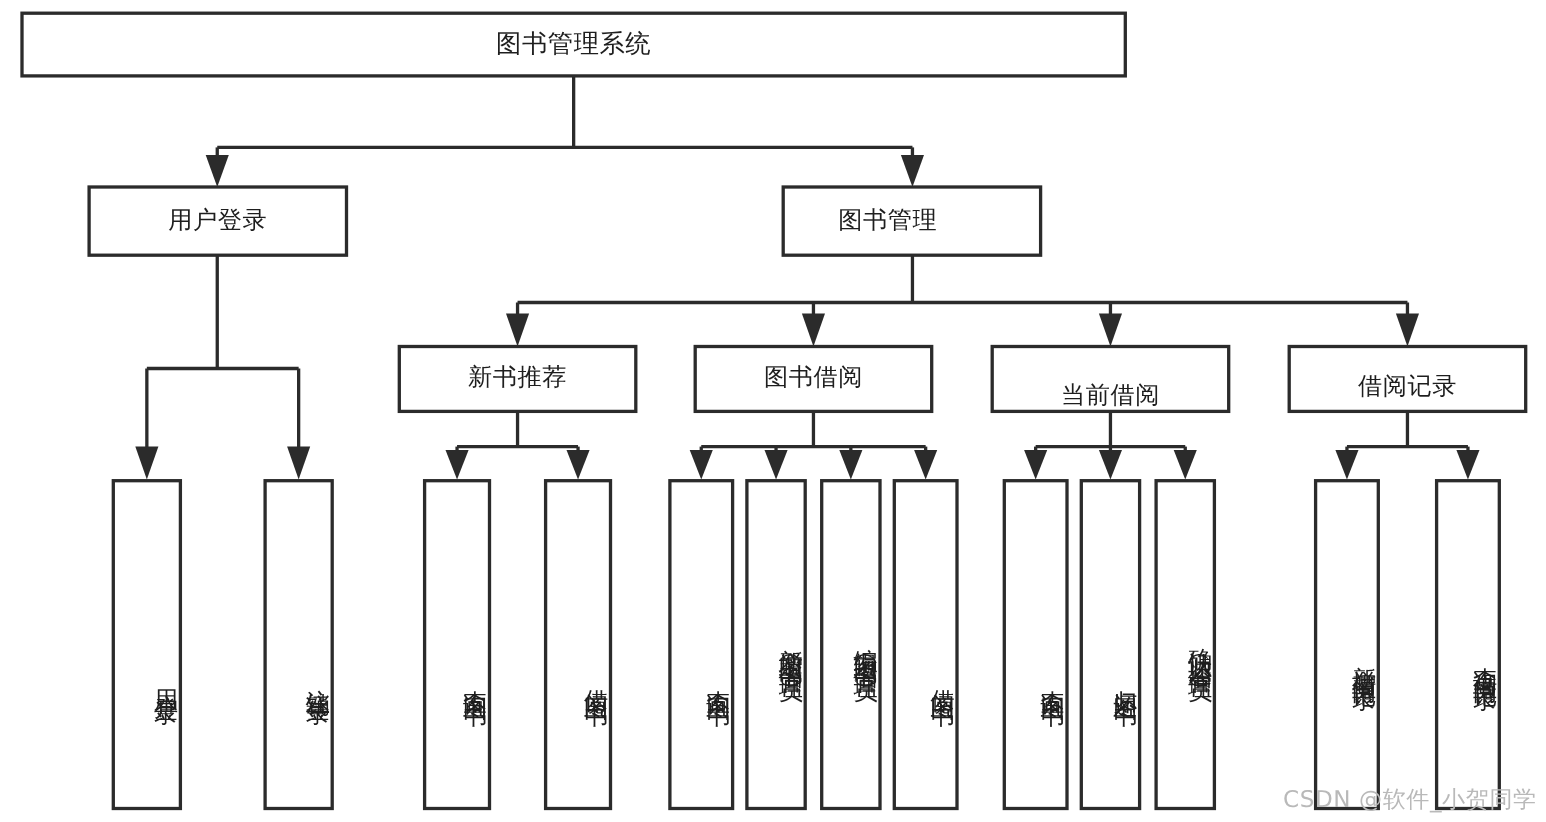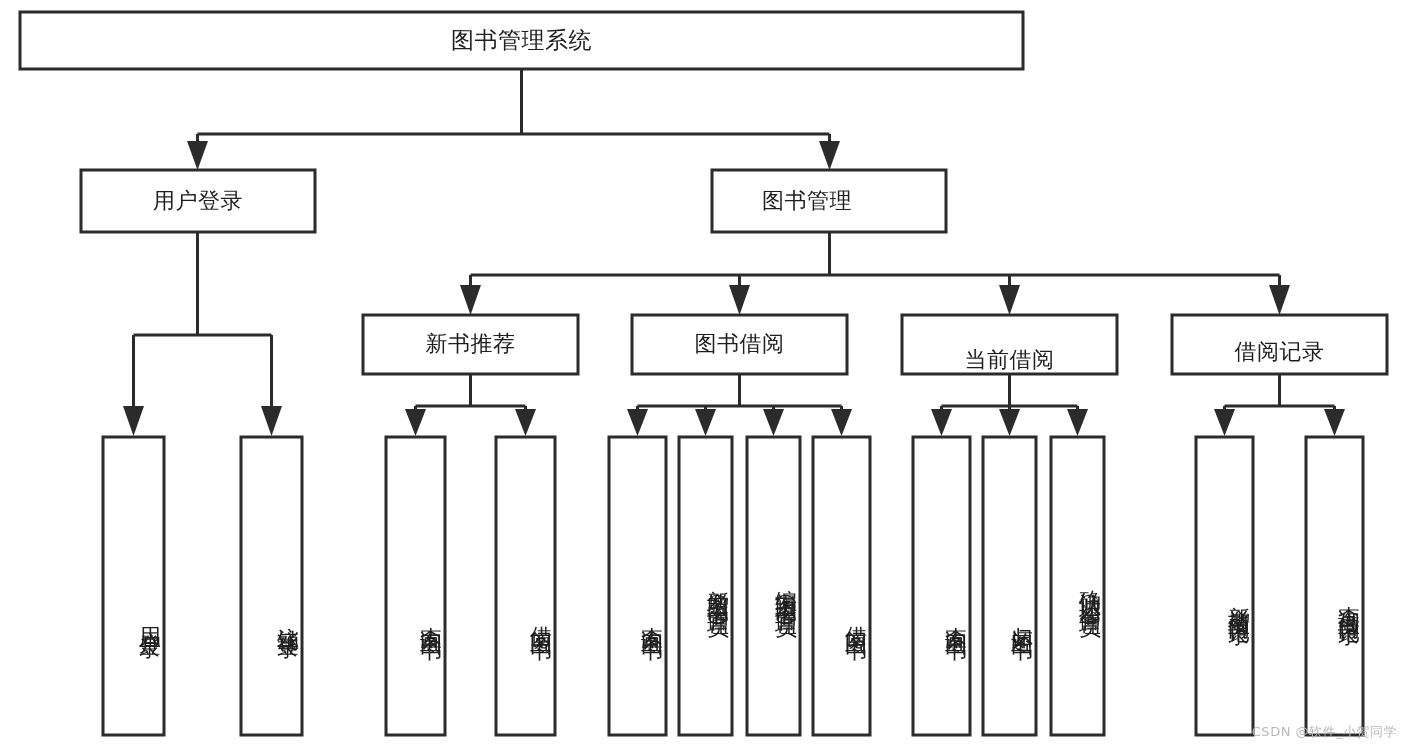--- a/index.html
+++ b/index.html
@@ -68,21 +68,21 @@
     letter-spacing: 4px;
     align-items: flex-start;
     justify-content: center;
     padding-top: 4px;
     white-space: nowrap;
   }
   .watermark {
     position: absolute;
     right: 8px;
     bottom: 6px;
-    font-size: 13px;
+    font-size: 21px;
     color: #b9b9b9;
     font-family: "DejaVu Sans", "Liberation Sans", sans-serif;
     white-space: nowrap;
     letter-spacing: 0.5px;
   }
 </style>
 </head>
 <body>
 
 <div id="stage">

